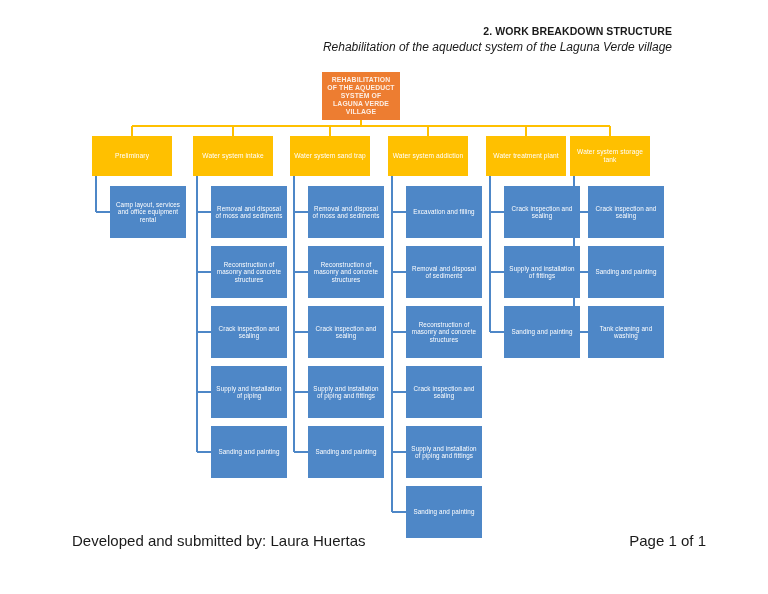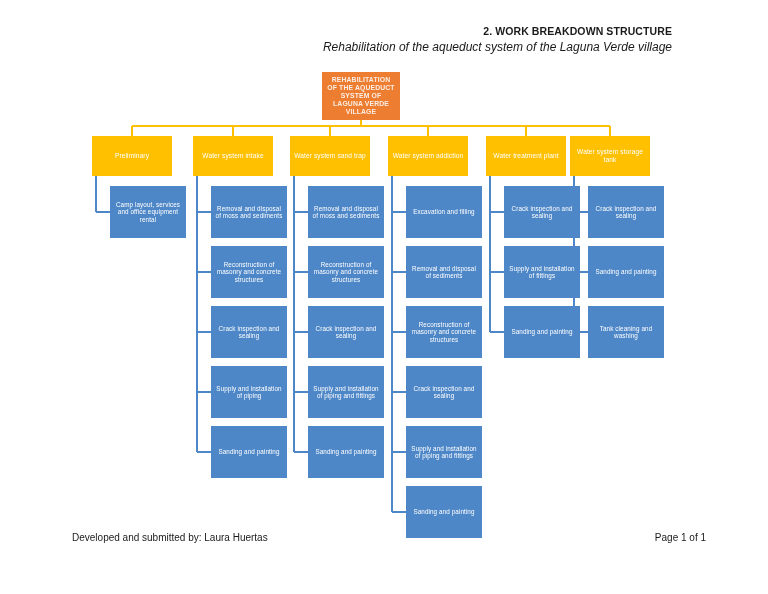--- a/index.html
+++ b/index.html
@@ -49,21 +49,21 @@
 
   
   #footer {
     position: absolute;
     left: 72px;
     right: 62px;
     top: 532px;
     display: flex;
     justify-content: space-between;
     align-items: baseline;
-    font-size: 10px;
+    font-size: 15px;
     color: #1a1a1a;
   }
 
   
   #diagram {
     position: absolute;
     left: 0;
     top: 0;
     width: 768px;
     height: 594px;

